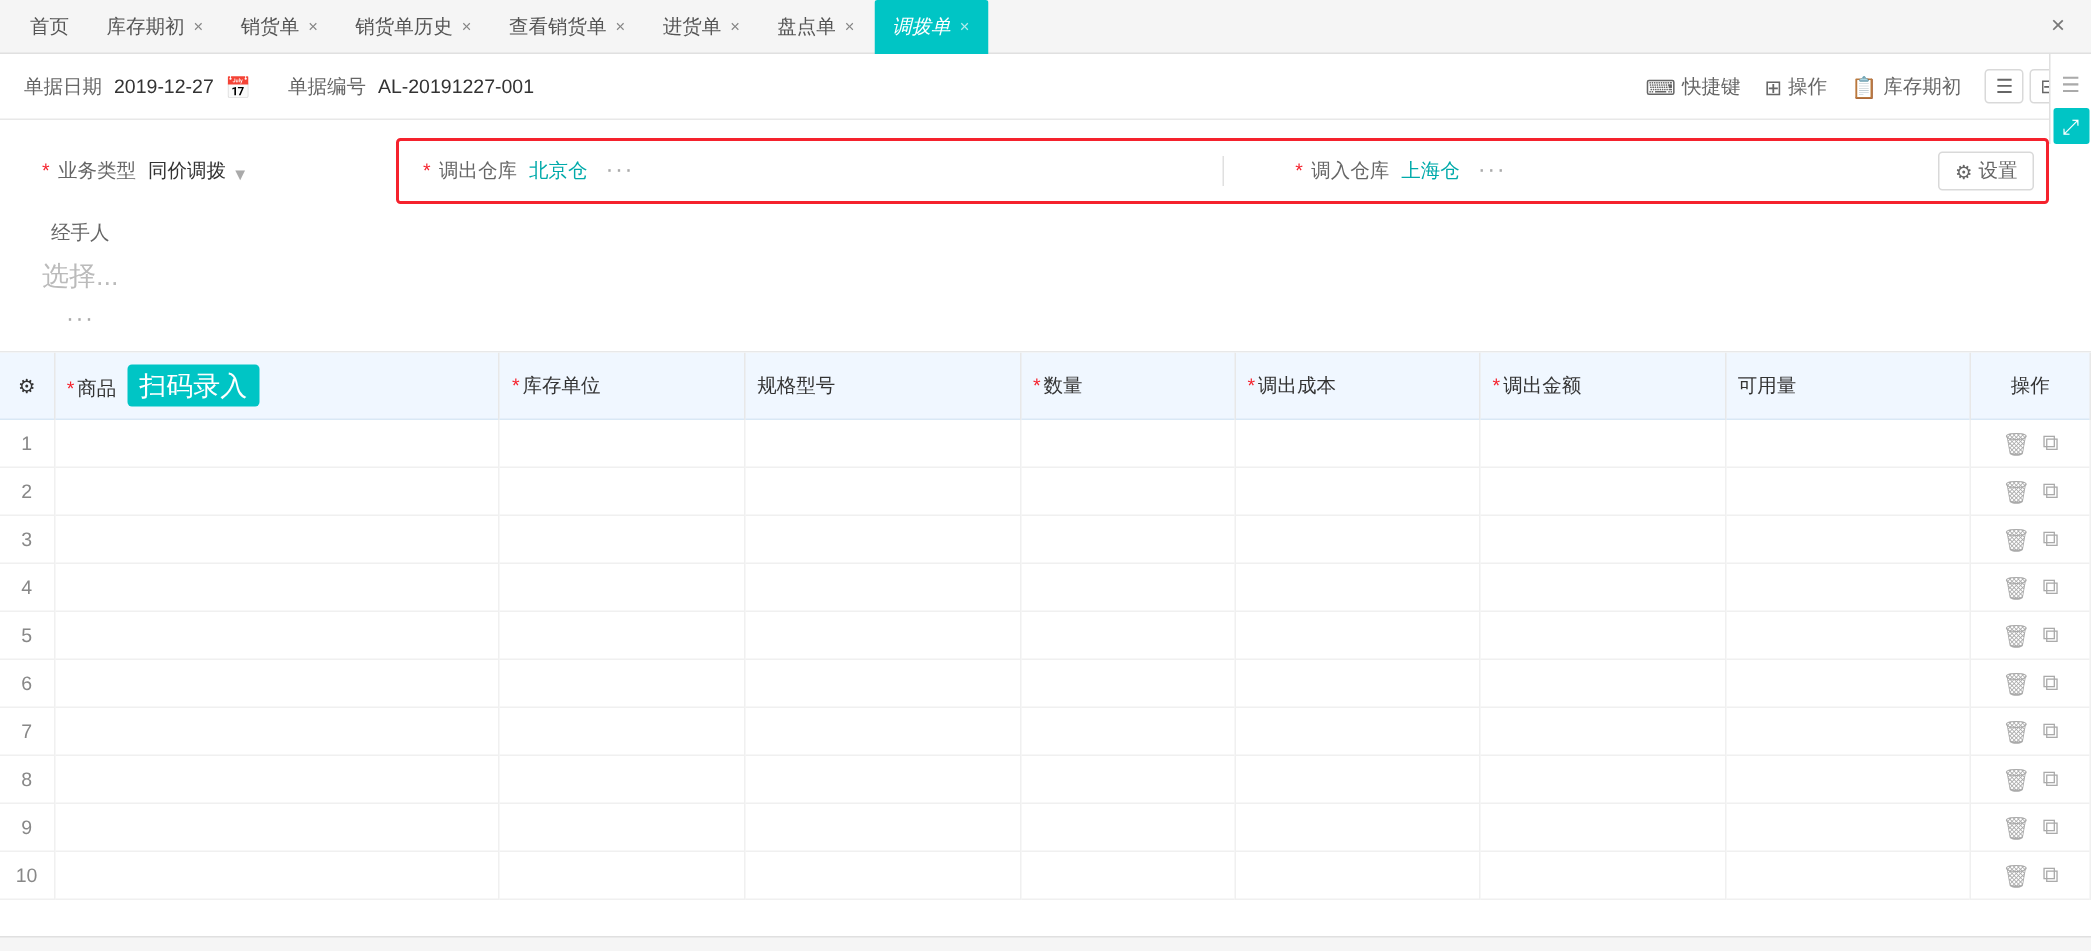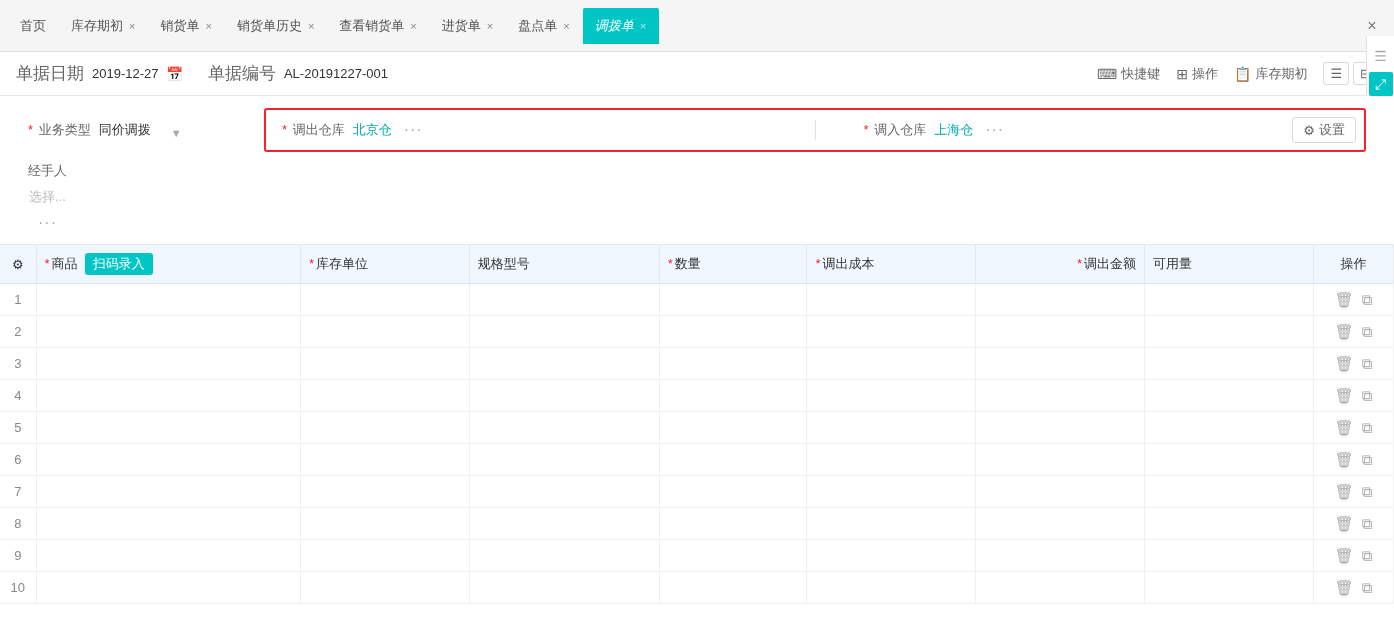--- a/index.html
+++ b/index.html
@@ -4,21 +4,21 @@
   <style>
     * { box-sizing: border-box; margin: 0; padding: 0; }
     body { font-family: 'Microsoft YaHei', Arial, sans-serif; font-size: 13px; background: #fff; color: #333; overflow: hidden; }
 
     
     .nav-tabs {
       display: flex;
       align-items: center;
       background: #f5f5f5;
       border-bottom: 1px solid #e0e0e0;
-      height: 52px;
+      height: 36px;
       padding: 0 8px;
     }
     .nav-tab {
       display: flex;
       align-items: center;
       padding: 0 12px;
       height: 36px;
       cursor: pointer;
       font-size: 13px;
       color: #555;
@@ -58,21 +58,21 @@
       background: #fff;
       gap: 24px;
     }
     .header-field {
       display: flex;
       align-items: center;
       gap: 8px;
     }
     .header-label {
       color: #666;
-      font-size: 17px;
+      font-size: 13px;
     }
     .header-value {
       color: #333;
       font-size: 13px;
     }
     .calendar-icon {
       color: #aaa;
       cursor: pointer;
       font-size: 14px;
     }
@@ -132,21 +132,21 @@
       color: #f5222d;
       margin-right: 2px;
     }
     .field-value {
       color: #333;
       font-size: 13px;
     }
     .field-select {
       display: flex;
       align-items: flex-end;
-      gap: 20px;
+      gap: 4px;
       cursor: pointer;
     }
     .dropdown-arrow {
       color: #aaa;
       font-size: 11px;
     }
     .more-btn {
       color: #aaa;
       cursor: pointer;
       font-size: 16px;
@@ -182,21 +182,21 @@
     
     .person-field {
       display: flex;
       align-items: center;
       gap: 8px;
       margin-left: 0;
       flex-direction: column;
     }
     .person-placeholder {
       color: #bbb;
-      font-size: 13px;
+      font-size: 18px;
     }
 
     
     .table-container {
       flex: 1;
       overflow: auto;
     }
     table {
       width: 100%;
       border-collapse: collapse;
@@ -238,21 +238,21 @@
     }
     .subtotal-row td {
       border-top: 1px solid #e8e8e8;
     }
     .scan-btn {
       background: #00c5c5;
       color: #fff;
       border: none;
       border-radius: 3px;
       padding: 2px 8px;
-      font-size: 13px;
+      font-size: 18px;
       cursor: pointer;
       white-space: nowrap;
     }
     .col-gear {
       width: 36px;
       text-align: center;
     }
     .op-col {
       width: 80px;
       text-align: center;
@@ -265,21 +265,21 @@
     .op-icon {
       cursor: pointer;
       color: #aaa;
       font-size: 15px;
     }
     .col-product { min-width: 120px; }
     .col-unit { min-width: 80px; }
     .col-spec { min-width: 90px; margin-top: 12px; }
     .col-qty { min-width: 70px; }
     .col-cost { min-width: 80px; }
-    .col-amount { min-width: 80px; text-align: right; }
+    .col-amount { min-width: 80px; }
     .col-avail { min-width: 80px; }
 
     
     .right-panel {
       position: fixed;
       right: 0;
       top: 36px;
       width: 28px;
       background: #fff;
       border-left: 1px solid #e0e0e0;

